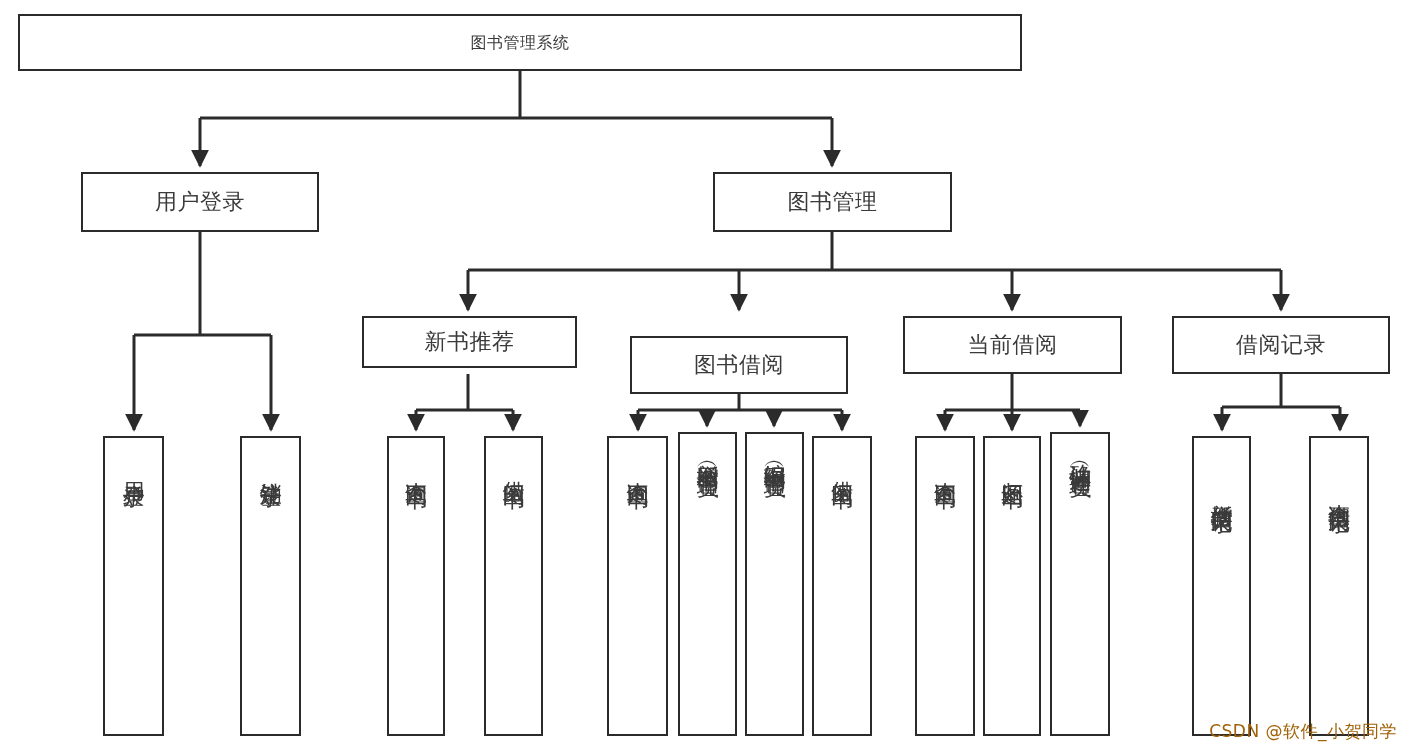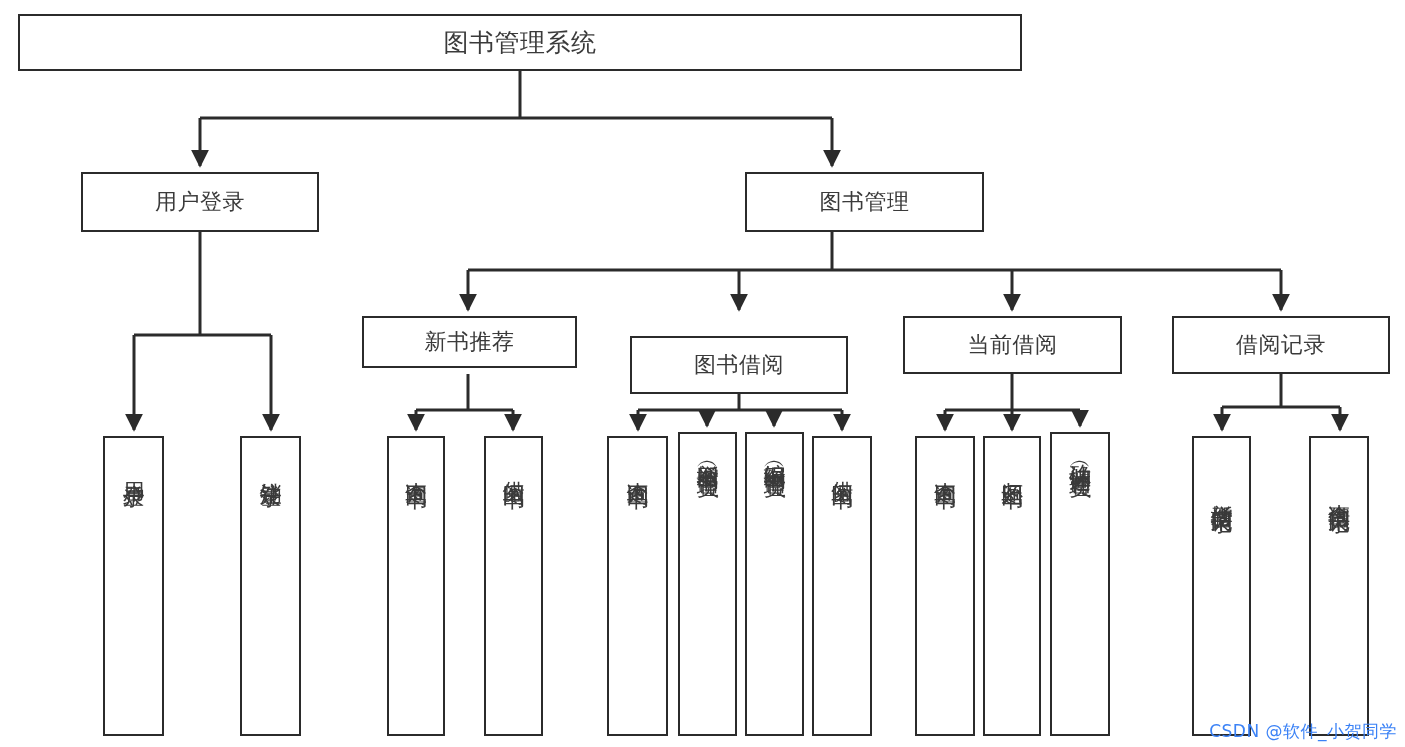--- a/index.html
+++ b/index.html
@@ -32,42 +32,42 @@
     align-items: center;
     justify-content: center;
     z-index: 2;
   }
   .node.horiz {
     font-size: 22px;
     letter-spacing: 0.5px;
     line-height: 1.1;
   }
   .node.root {
-    font-size: 25px;
+    font-size: 16px;
   }
   .node.vert {
     align-items: flex-start;
     justify-content: center;
     padding-top: 26px;
   }
   .node.vert .vlabel {
     writing-mode: vertical-rl;
     text-orientation: upright;
     font-size: 22px;
     line-height: 1.38;
     letter-spacing: 2px;
     white-space: nowrap;
     color: #3a3a3a;
   }
   .watermark {
     position: absolute;
     right: 8px;
     bottom: 4px;
     font-size: 17px;
-    color: #3b82f6;
+    color: #a16207;
     letter-spacing: 0.5px;
     z-index: 5;
     white-space: nowrap;
     margin-top: 47px;
   }
 </style>
 </head>
 <body>
 
 <div id="canvas">
@@ -123,21 +123,21 @@
   </svg>
 
   <div class="node horiz root" style="left:18px; top:14px; width:1004px; height:57px;">
     <span>图书管理系统</span>
   </div>
 
   <div class="node horiz" style="left:81px; top:172px; width:238px; height:60px;">
     <span>用户登录</span>
   </div>
 
-  <div class="node horiz" style="left:713px; top:172px; width:239px; height:60px;margin-left:32px;">
+  <div class="node horiz" style="left:713px; top:172px; width:239px; height:60px;">
     <span>图书管理</span>
   </div>
 
   <div class="node horiz" style="left:362px; top:316px; width:215px; height:52px;">
     <span>新书推荐</span>
   </div>
 
   <div class="node horiz" style="left:630px; top:316px; width:218px; height:58px;margin-top:20px;">
     <span>图书借阅</span>
   </div>

